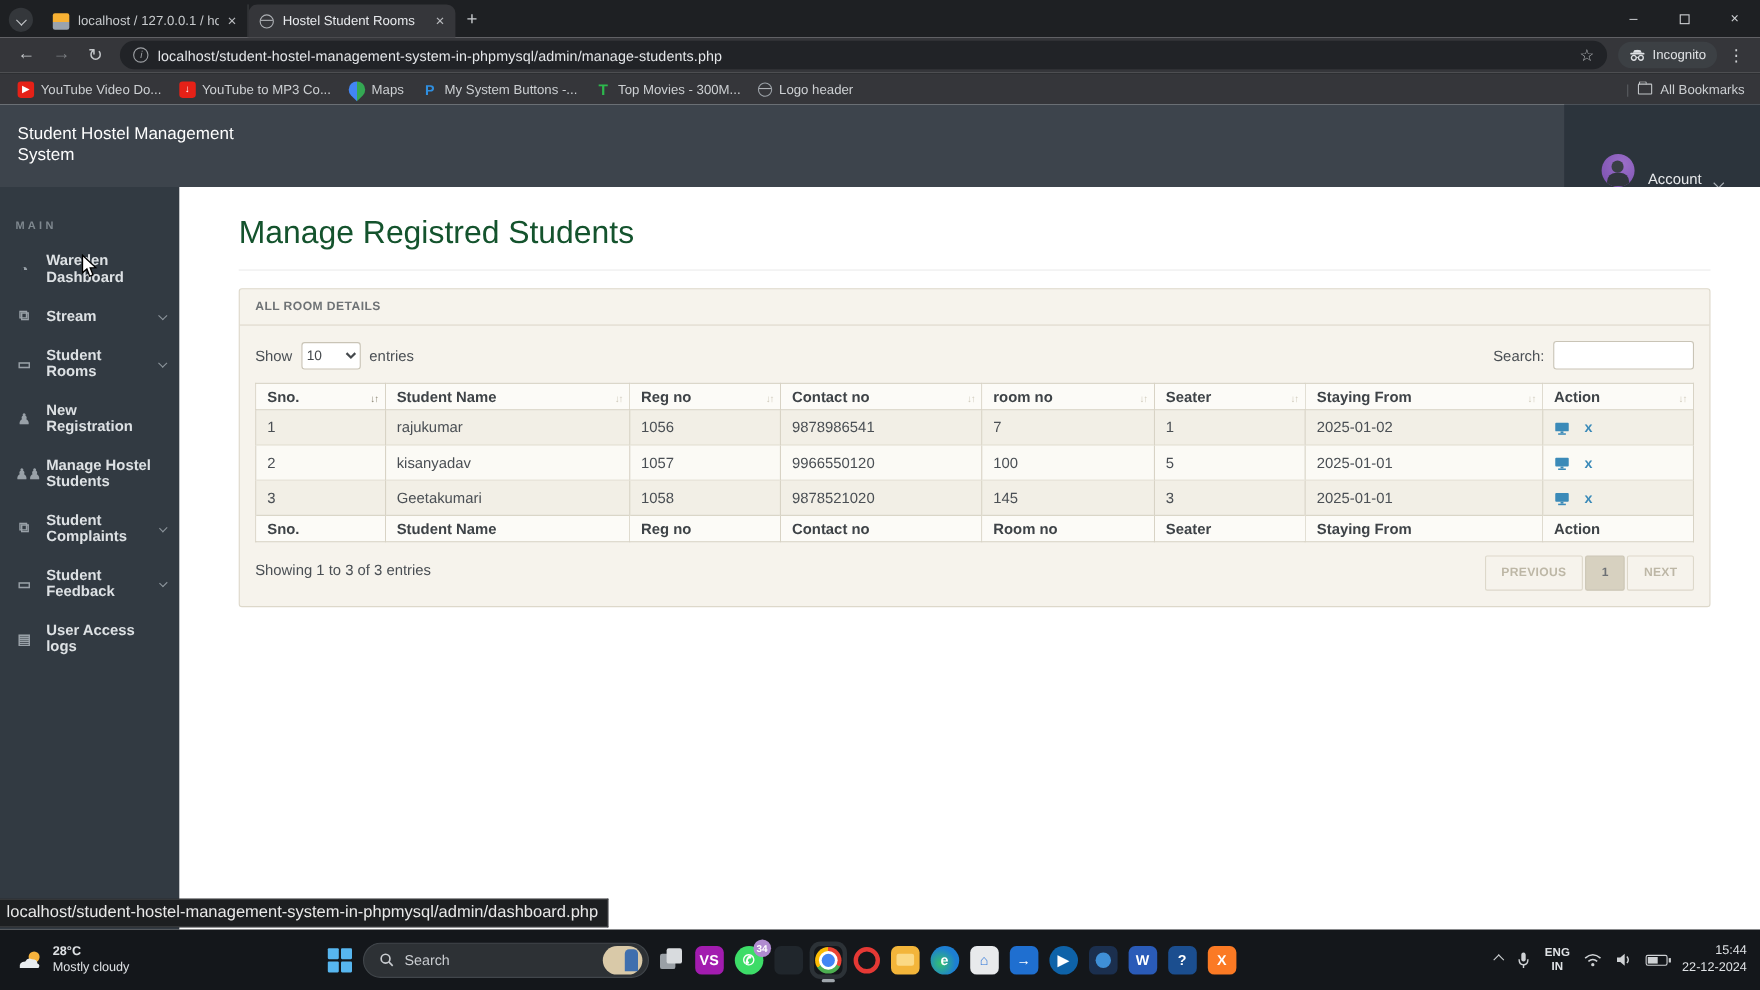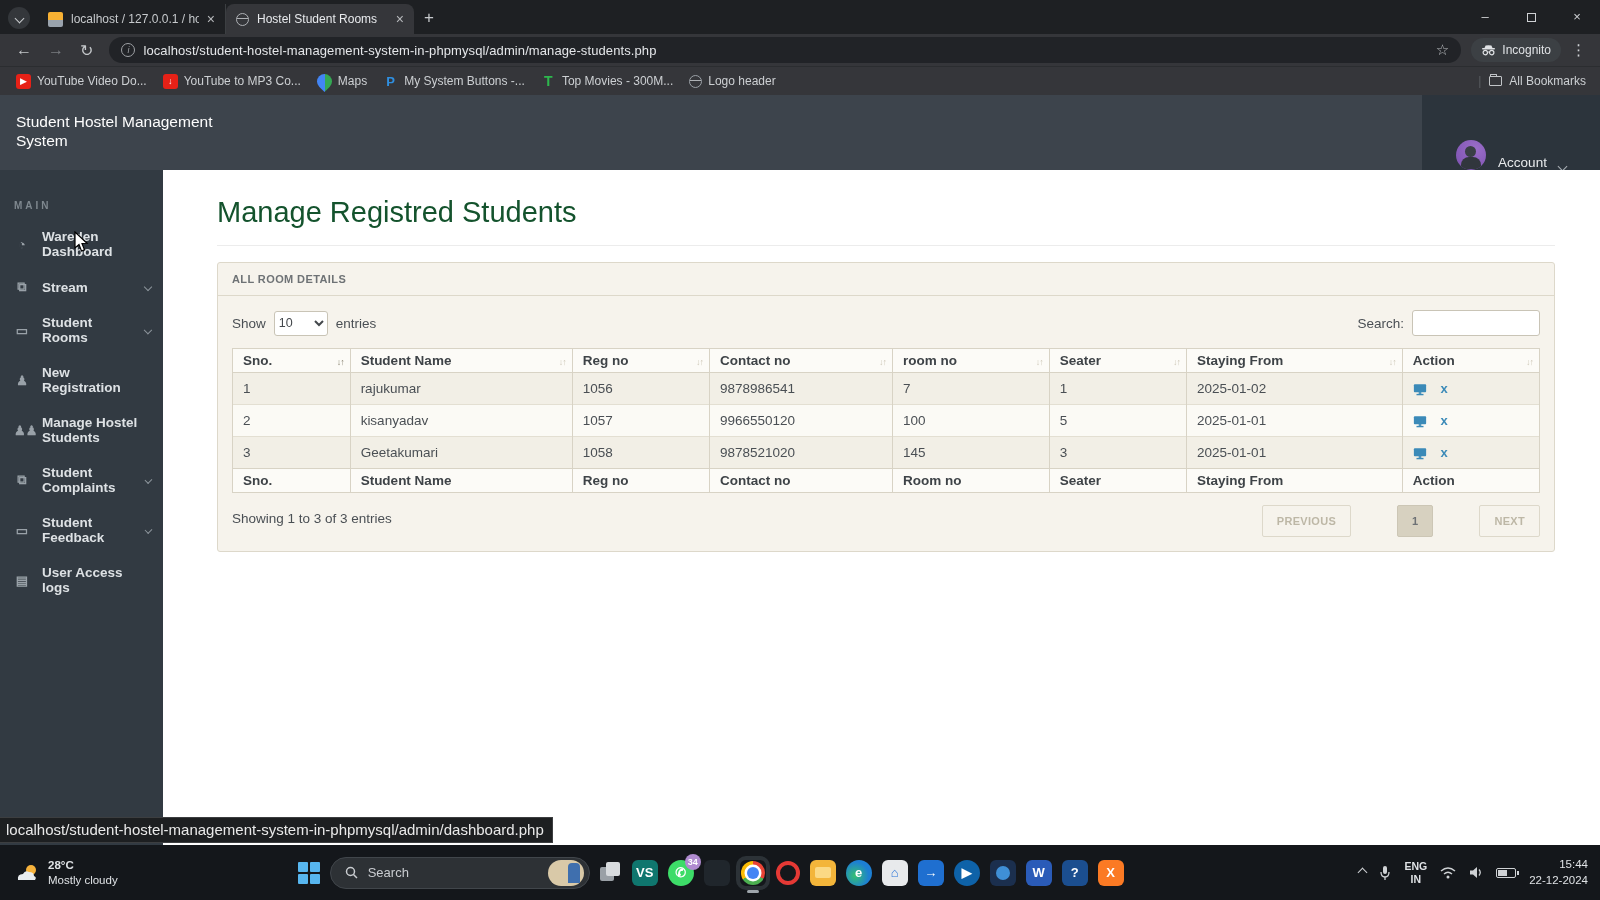--- a/index.html
+++ b/index.html
@@ -94,21 +94,21 @@
   tr.odd td { background:#f2efe6; }
   tr.even td { background:#fbfaf5; }
   tbody tr td { border-top:1px solid #e3dfd2; }
   .sort { position:absolute; right:6px; top:8px; font-size:9px; letter-spacing:-1px; color:#cfc9ba; }
   .sort.on { color:#8b8573; }
   .mon-ic { display:inline-block; vertical-align:middle; }
   .x-ic { color:#3b8ab8; font-weight:700; font-size:13px; margin-left:10px; }
 
   .table-foot { display:flex; align-items:flex-start; margin-top:12px; }
   .info-text { font-size:13.5px; color:#4a4f54; padding-top:6px; }
-  .paginate { margin-left:auto; display:flex;gap:44px; }
+  .paginate { margin-left:auto; display:flex; }
   .pg-btn { font-size:11px; font-weight:700; letter-spacing:.3px; color:#bdb7a6; border:1px solid #ddd8ca;
     padding:9px 14px; background:transparent; border-radius:2px; margin-left:2px; }
   .pg-btn.current { background:#d7d1c0; color:#6d7175; border-color:#ccc6b5; }
 
   .status-tip { position:absolute; left:0; bottom:57px; background:#1d1f21; border:1px solid #3c3e40;
     border-left:none; color:#e9e9e9; font-size:15px; padding:3px 8px 4px 6px; }
 
   
   .taskbar { position:absolute; left:0; right:0; bottom:0; height:55px; background:#14171b;
     display:flex; align-items:center; color:#dfe2e5; }
@@ -419,21 +419,21 @@
         </div>
       <div class="search-pill">
         <svg width="13" height="13" viewBox="0 0 13 13">
           <circle cx="5.5" cy="5.5" r="4" fill="none" stroke="#c9ccd0" stroke-width="1.5"></circle>
           <line x1="8.5" y1="8.5" x2="12" y2="12" stroke="#c9ccd0" stroke-width="1.5"></line>
         </svg>
         <span>Search</span>
         <span class="search-img"></span>
       </div>
       <div class="taskview"></div>
-      <div class="app-ic" style="background:#0f766e">VS</div>
+      <div class="app-ic" style="background:#a21caf">VS</div>
       <div class="app-ic" style="background:#3ddc68; border-radius:50%">✆<span class="badge">34</span></div>
       <div class="app-ic" style="background:#20262c; display:grid; grid-template-columns:8px 8px; grid-template-rows:8px 8px; gap:2px; place-content:center">
           <span style="background:#e8423c; border-radius:1px"></span>
           <span style="background:#35a84c; border-radius:1px"></span>
           <span style="background:#2a74d8; border-radius:1px"></span>
           <span style="background:#f6b23c; border-radius:1px"></span>
         </div>
       <div class="app-ic active">
           <span class="chrome-ring"></span>
         </div>

